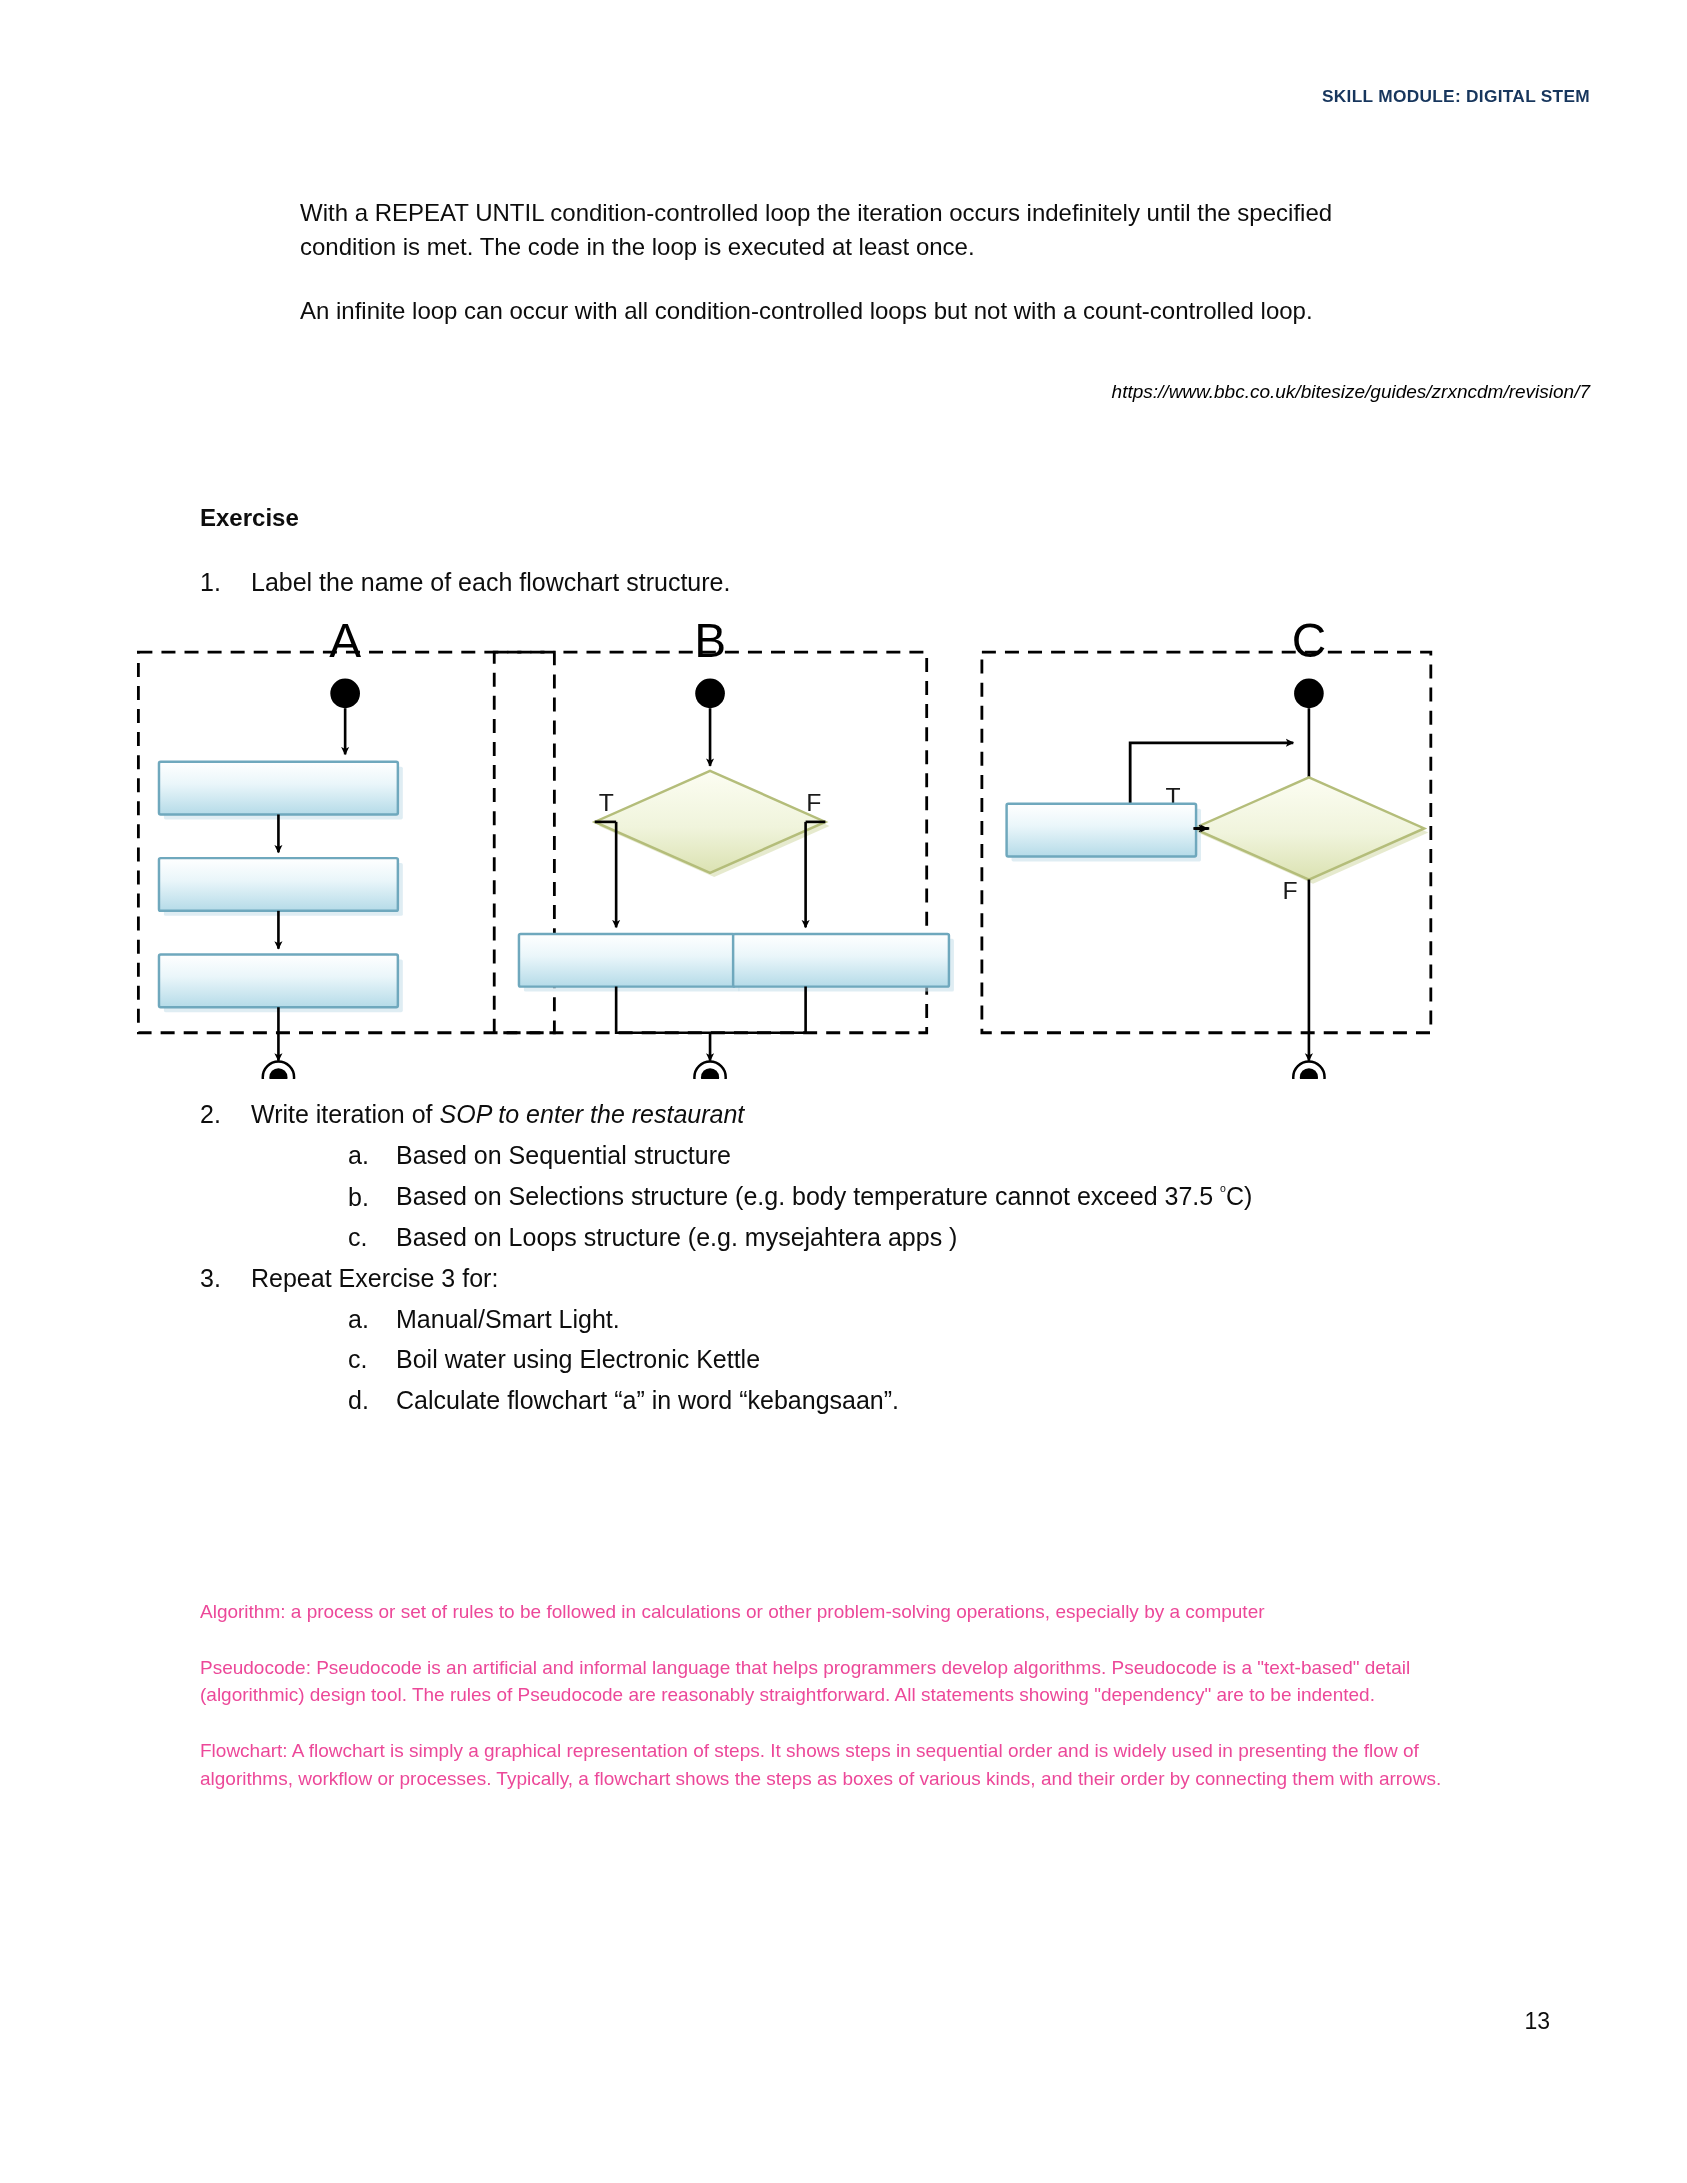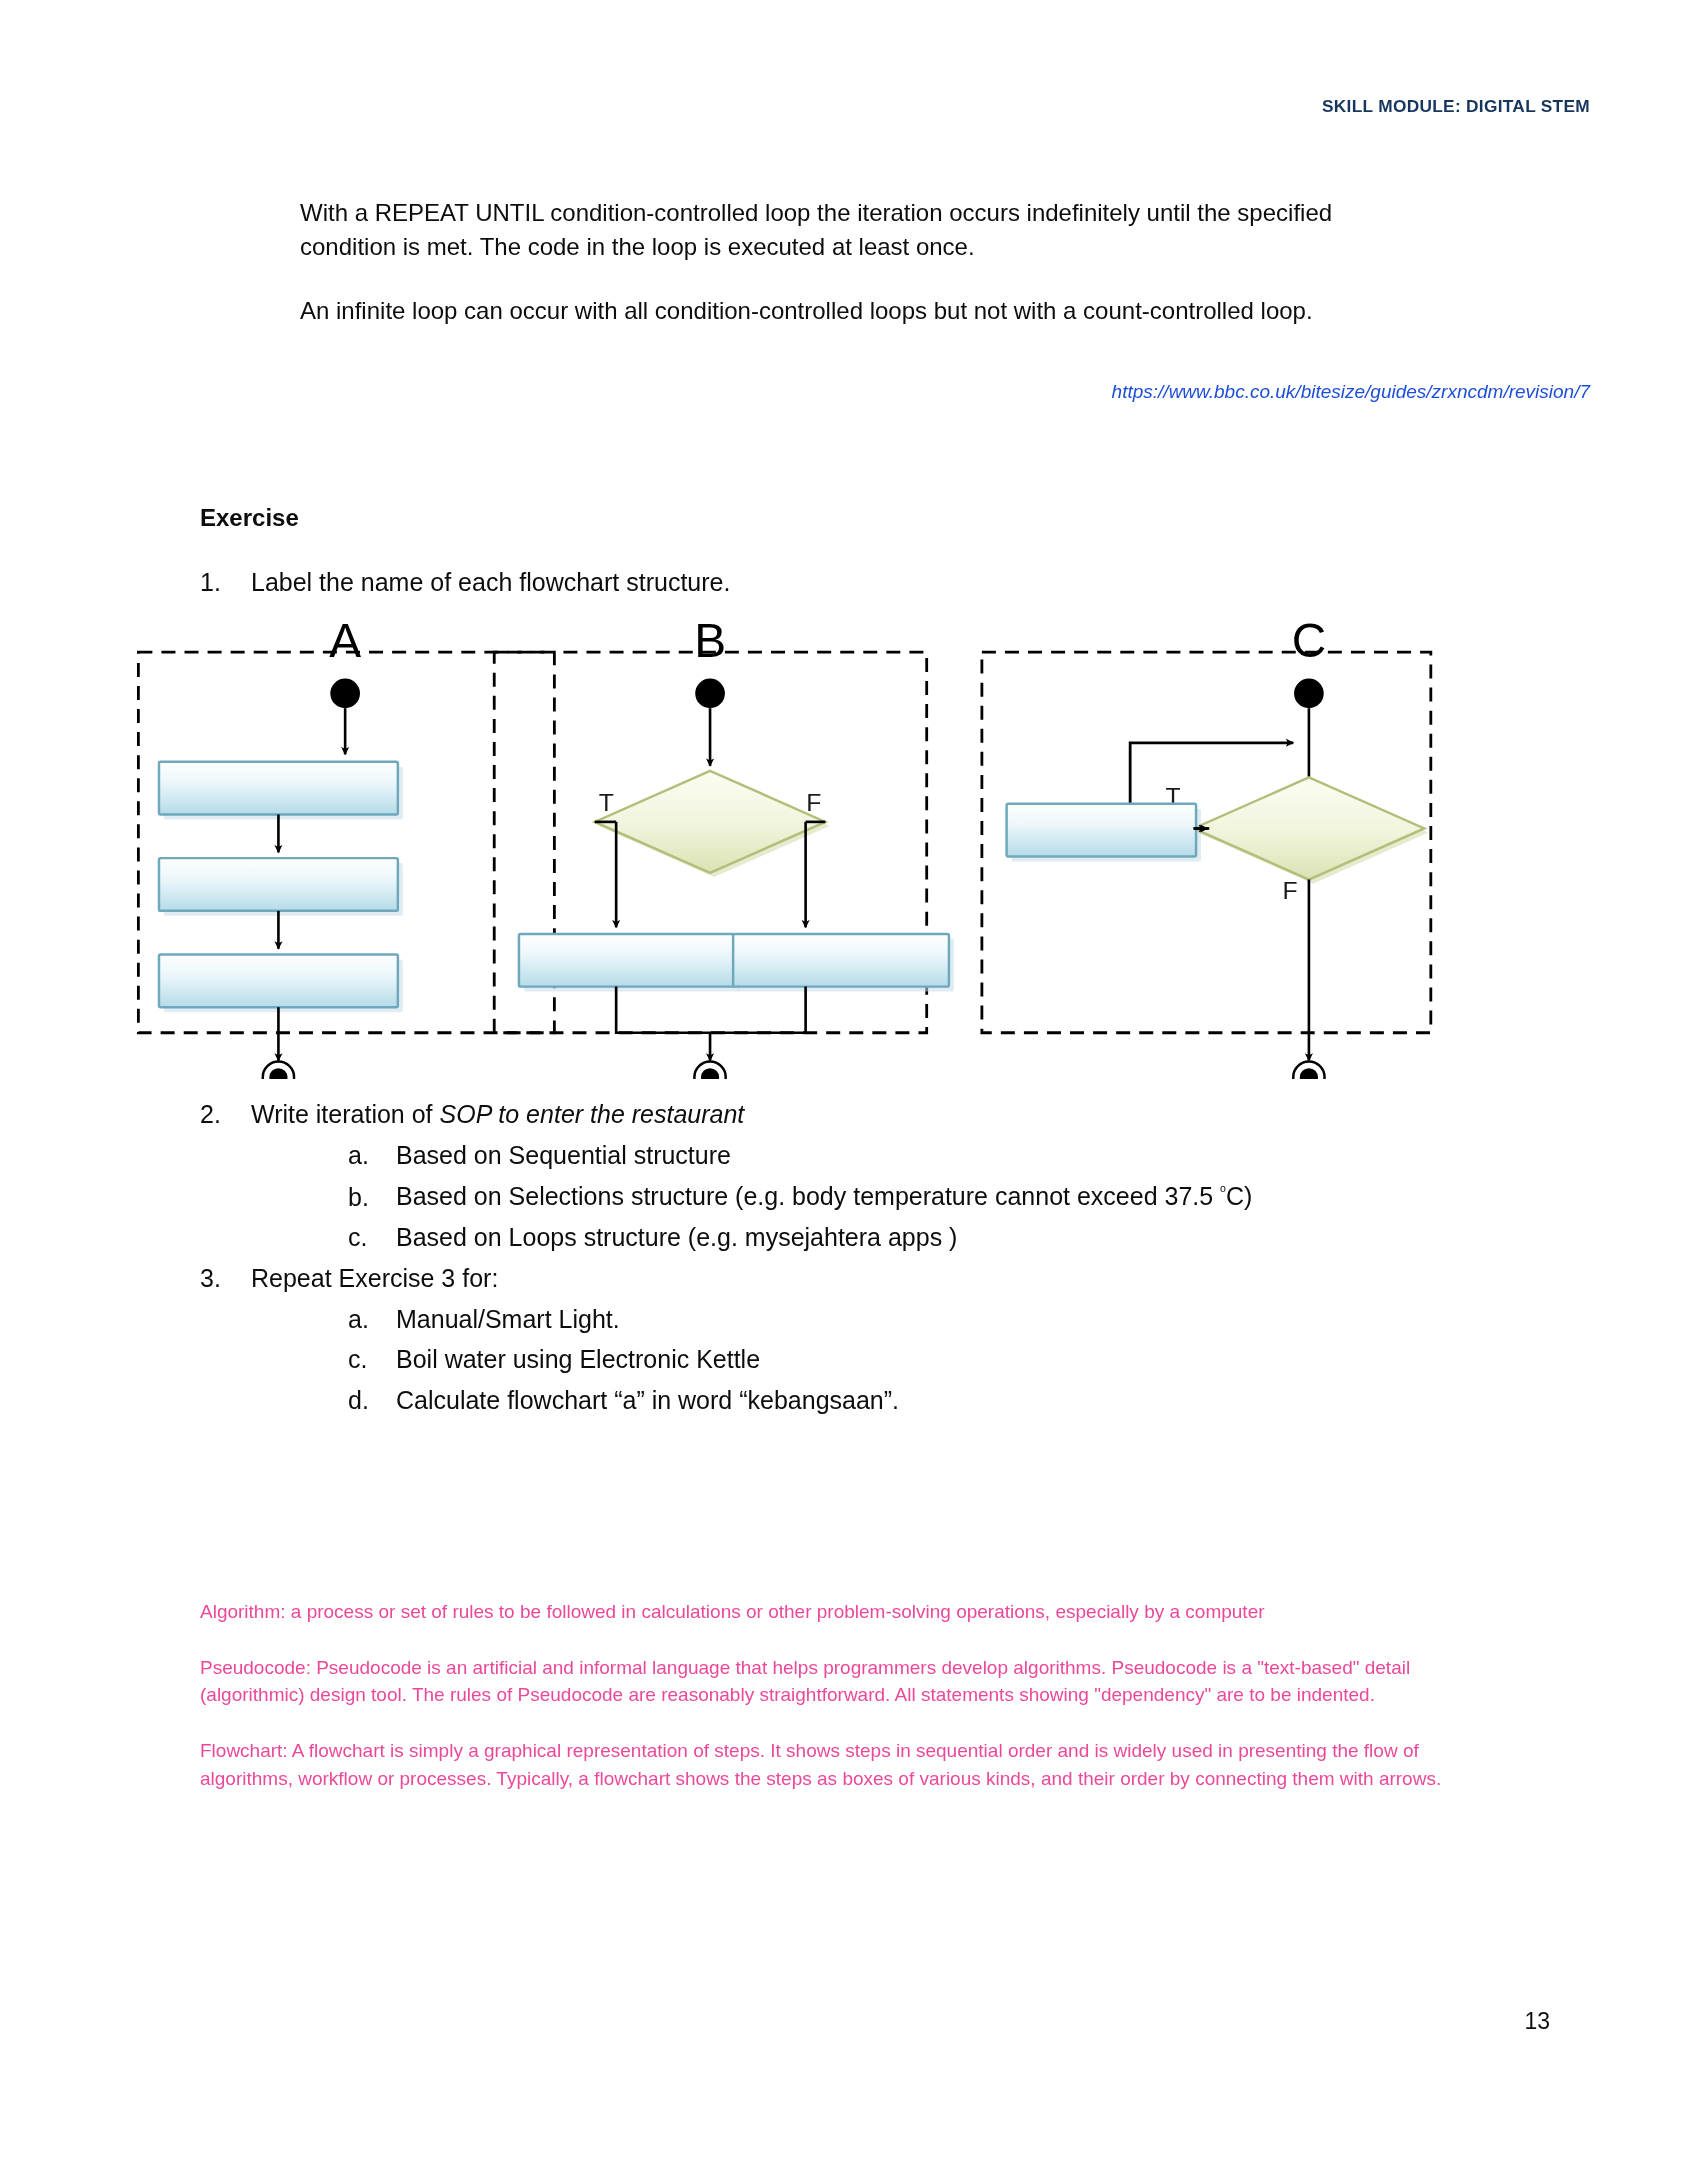--- a/index.html
+++ b/index.html
@@ -8,39 +8,39 @@
     background:#ffffff;
     font-family:"Liberation Sans", sans-serif;
     color:#000000;
     position:relative;
     overflow:hidden;
   }
   .page { position:relative; width:1687px; height:2183px; }
 
   
   .doc-header {
-    position:absolute; top:96px; right:97px;
+    position:absolute; top:86px; right:97px;
     font-size:17.3px; font-weight:bold;
     letter-spacing:0.3px;
     color:#17365d;
     text-align:right;
   }
 
   
   .body-block { position:absolute; left:300px; width:1108px; }
   .para {
     font-size:24px; line-height:1.42;
     color:#0d0d0d;
     margin:0 0 30px 0;
   }
   .link-line {
     position:absolute; left:300px; right:97px; top:381px;
     text-align:right;
     font-style:italic; font-size:19px;
-    color:#1d4ed8;
+    color:#000000;
   }
 
   .exercise-title {
     position:absolute; left:200px; top:504px;
     font-size:24px; font-weight:bold; color:#0d0d0d;
   }
 
   .q1 {
     position:absolute; left:200px; top:568px;
     font-size:25px; color:#0d0d0d;

